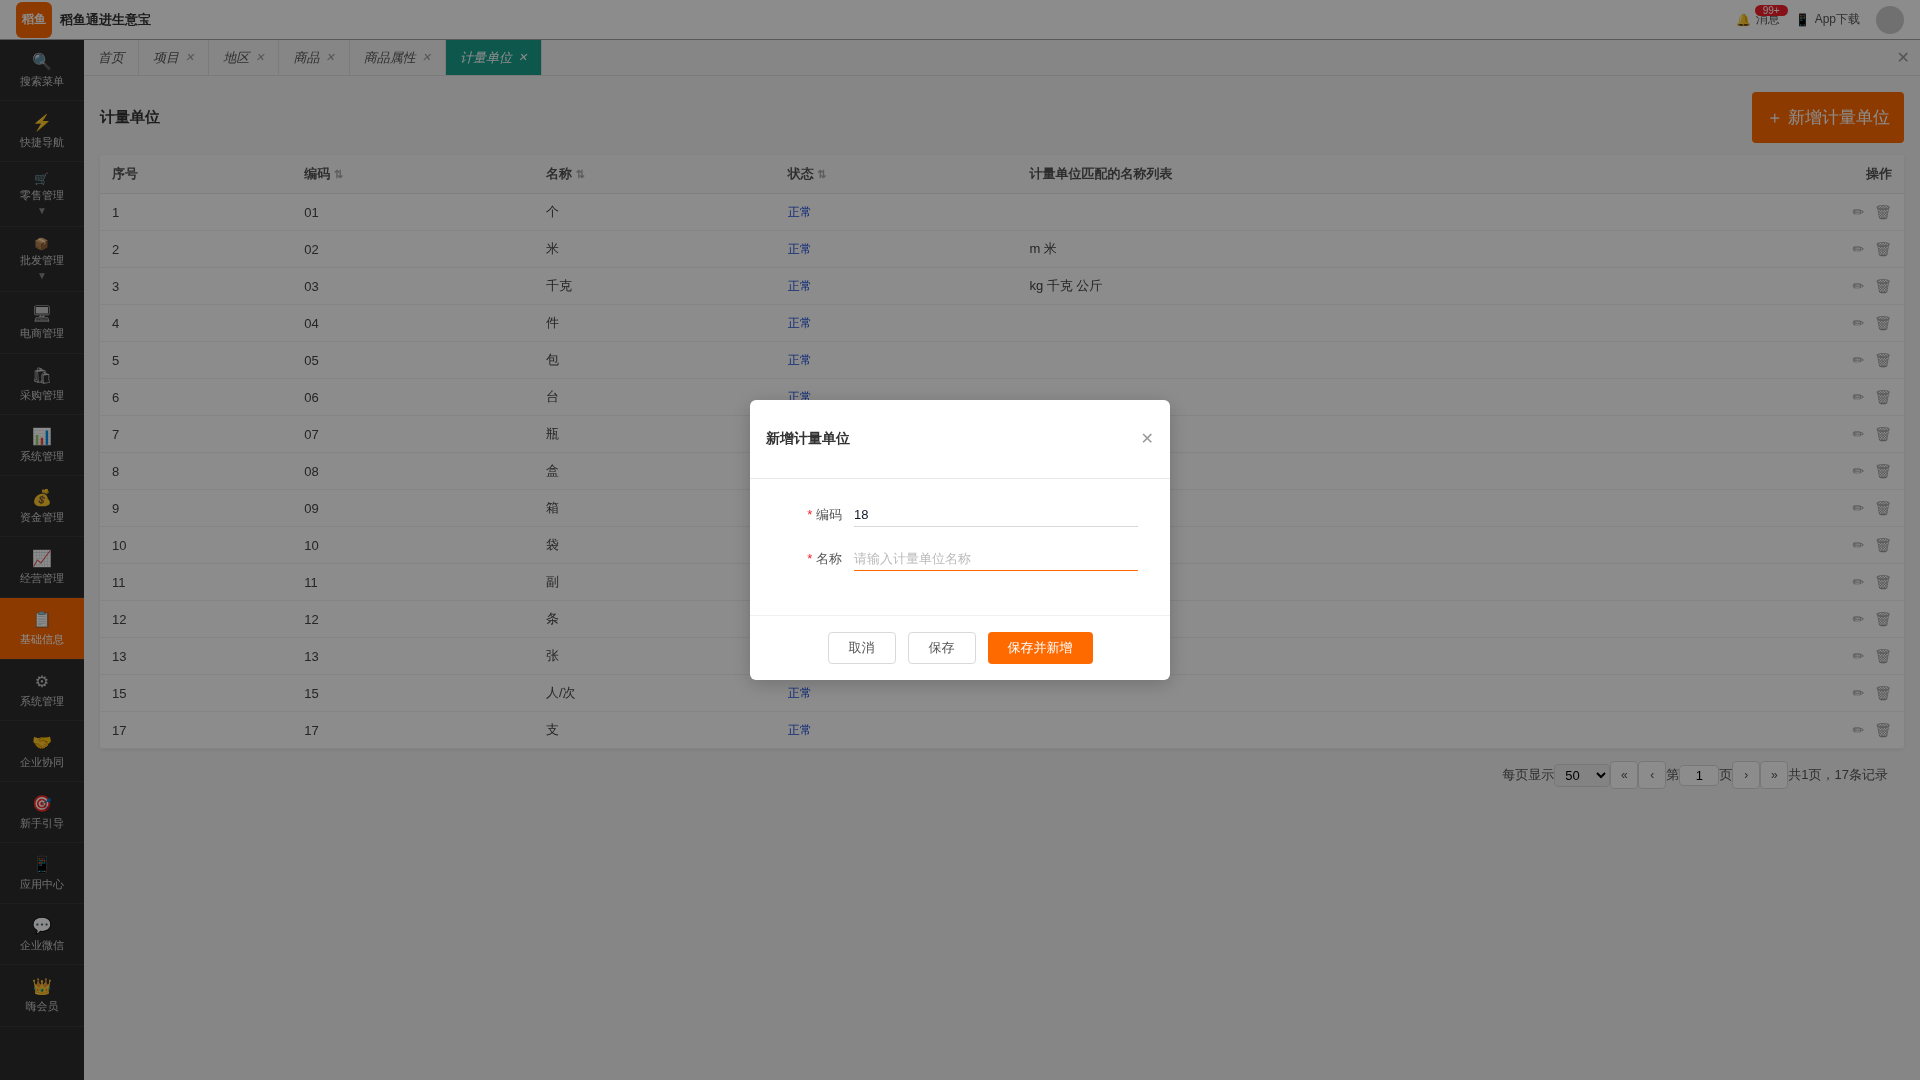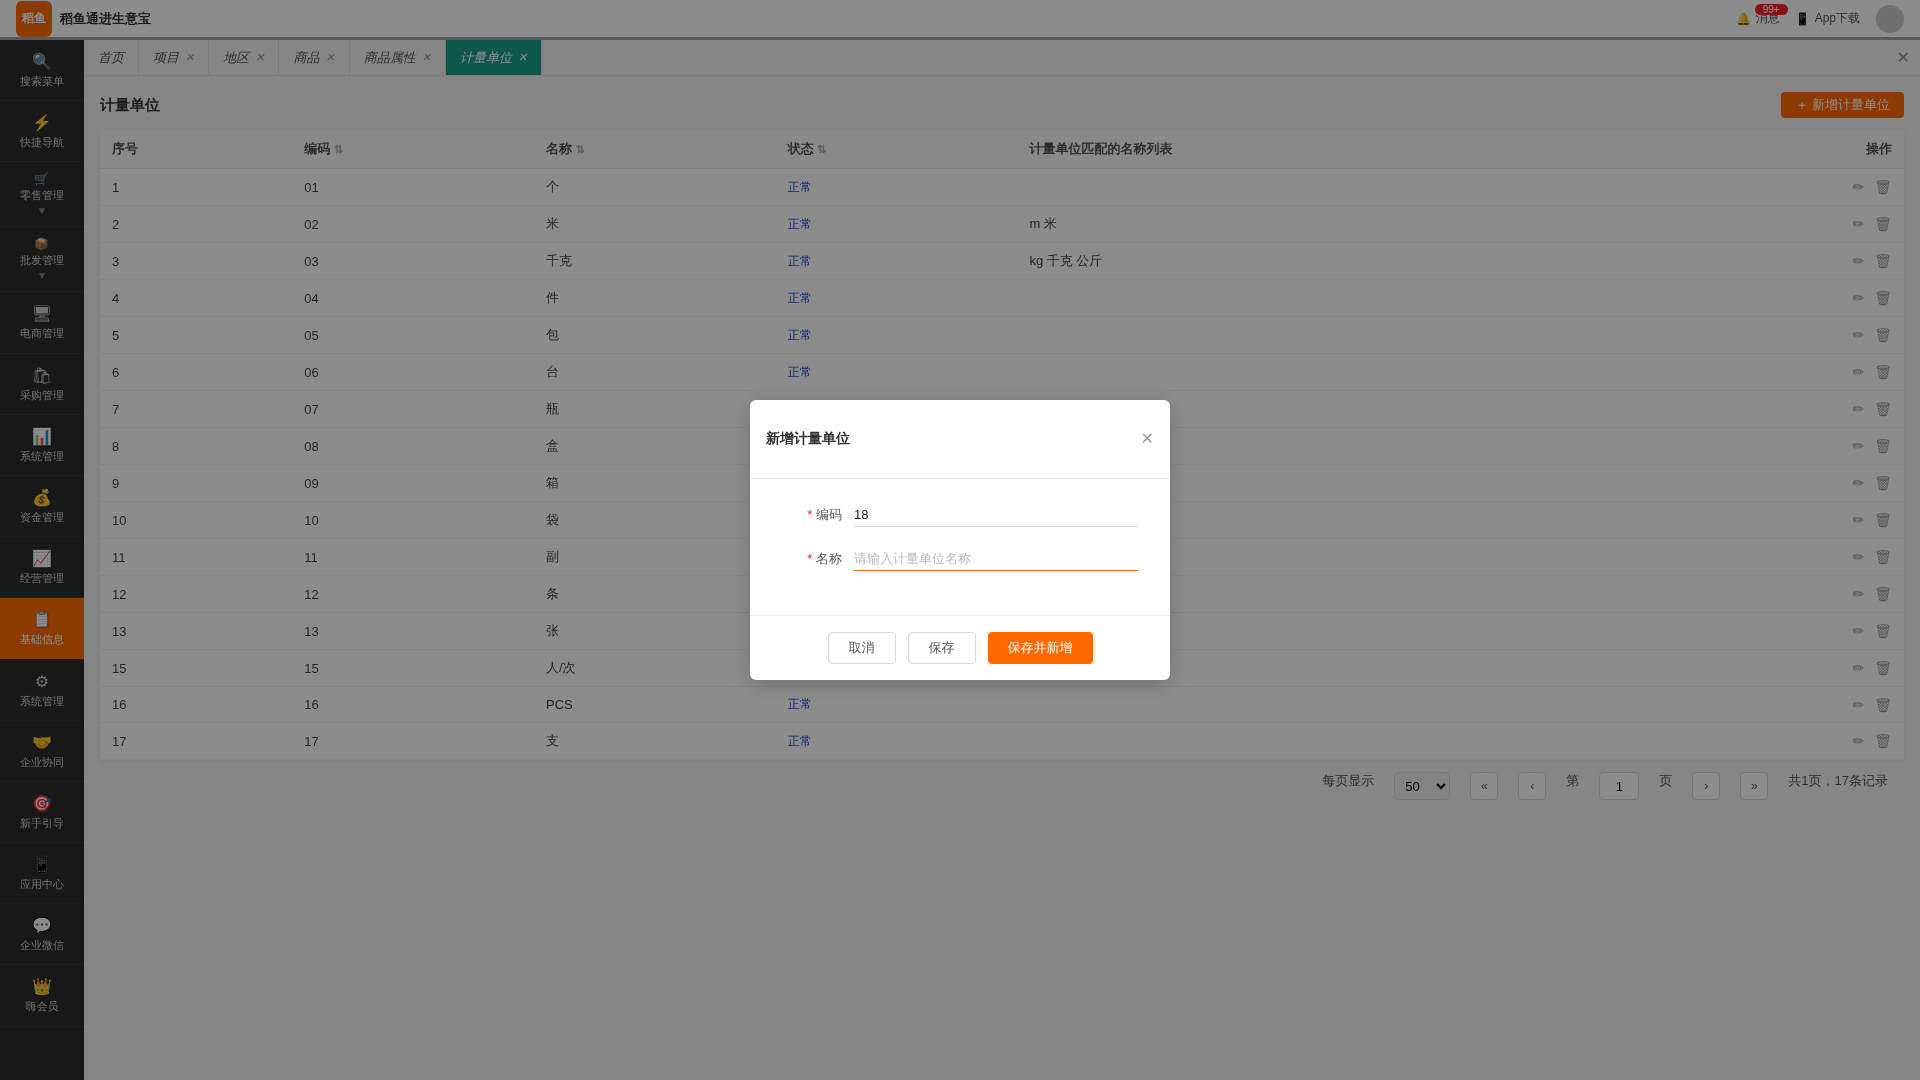--- a/index.html
+++ b/index.html
@@ -6,21 +6,21 @@
     body { font-family: 'Microsoft YaHei', Arial, sans-serif; font-size: 13px; background: #f0f2f5; color: #333; height: 1080px; width: 1920px; overflow: hidden; display: flex; flex-direction: column; }
 
     
     .top-header {
       height: 40px;
       background: #fff;
       display: flex;
       align-items: center;
       justify-content: space-between;
       padding: 0 16px;
-      border-bottom: 3px solid #a3a3a3;
+      border-bottom: 1px solid #a3a3a3;
       flex-shrink: 0;
     }
     .logo-area {
       display: flex;
       align-items: center;
       gap: 8px;
     }
     .logo-icon {
       width: 36px;
       height: 36px;
@@ -178,22 +178,22 @@
     .page-title {
       font-size: 15px;
       font-weight: bold;
       color: #333;
     }
     .btn-add {
       background: #ff6a00;
       color: #fff;
       border: none;
       border-radius: 4px;
-      padding: 4px 14px;
-      font-size: 13px;
+      padding: 14px 14px;
+      font-size: 17px;
       cursor: pointer;
     }
 
     
     .data-table {
       width: 100%;
       border-collapse: collapse;
       background: #fff;
       border-radius: 4px;
       overflow: hidden;
@@ -227,23 +227,24 @@
     }
     .action-icon {
       color: #999;
       cursor: pointer;
       font-size: 14px;
     }
 
     
     .pagination {
       display: flex;
+      align-items: center;
       justify-content: flex-end;
       padding: 12px 16px;
-      gap: 20px;
+      gap: 0;
       font-size: 13px;
       color: #555;
     }
     .pagination select {
       border: 1px solid #d9d9d9;
       border-radius: 4px;
       padding: 2px 6px;
       font-size: 13px;
     }
     .page-btn {
@@ -689,33 +690,20 @@
       <td><span class="status-normal">正常</span></td>
       <td></td>
       <td style="text-align:right;">
         <div class="action-icons" style="justify-content:flex-end;">
           <span class="action-icon" title="编辑">✏</span>
           <span class="action-icon" title="删除">🗑</span>
         </div>
       </td>
     </tr>
             <tr>
-      <td>16</td>
-      <td>16</td>
-      <td>PCS</td>
-      <td><span class="status-normal">正常</span></td>
-      <td></td>
-      <td style="text-align:right;">
-        <div class="action-icons" style="justify-content:flex-end;">
-          <span class="action-icon" title="编辑">✏</span>
-          <span class="action-icon" title="删除">🗑</span>
-        </div>
-      </td>
-    </tr>
-            <tr>
       <td>17</td>
       <td>17</td>
       <td>支</td>
       <td><span class="status-normal">正常</span></td>
       <td></td>
       <td style="text-align:right;">
         <div class="action-icons" style="justify-content:flex-end;">
           <span class="action-icon" title="编辑">✏</span>
           <span class="action-icon" title="删除">🗑</span>
         </div>

